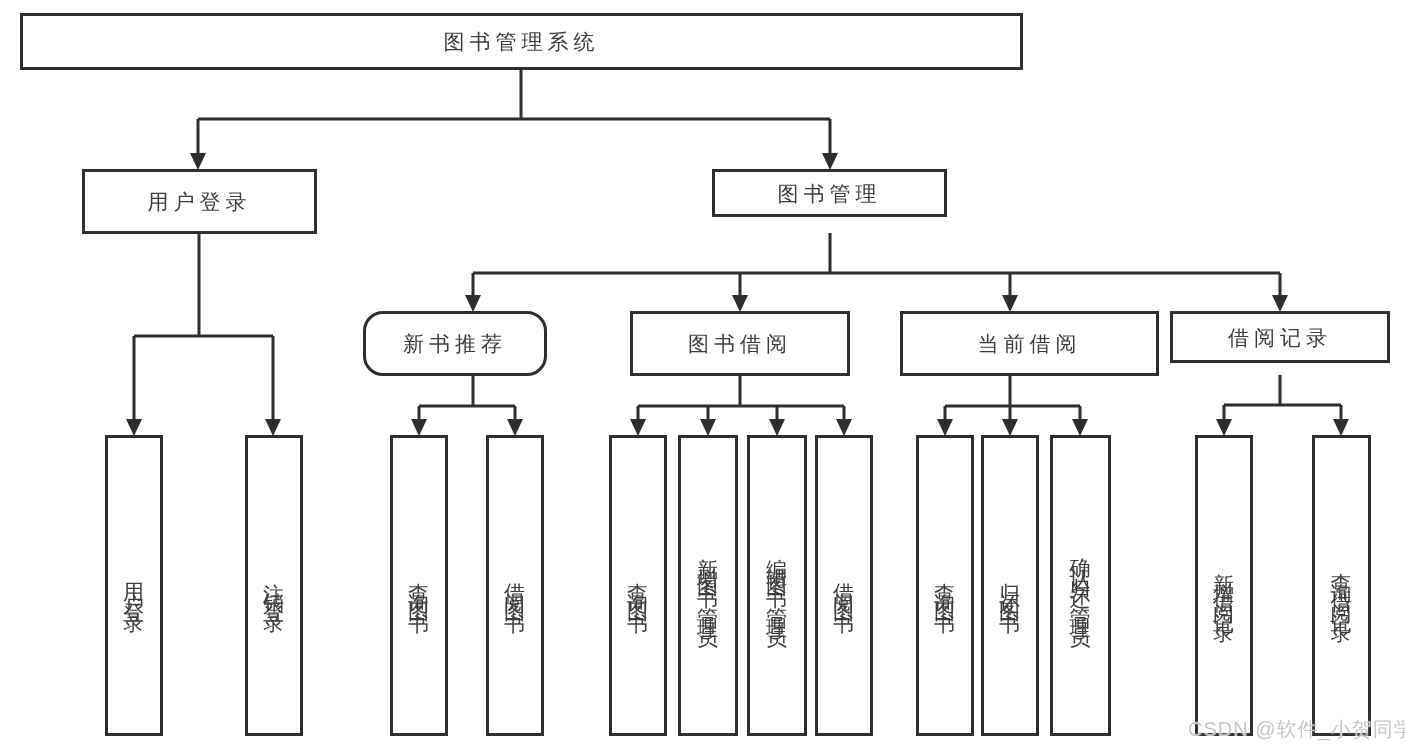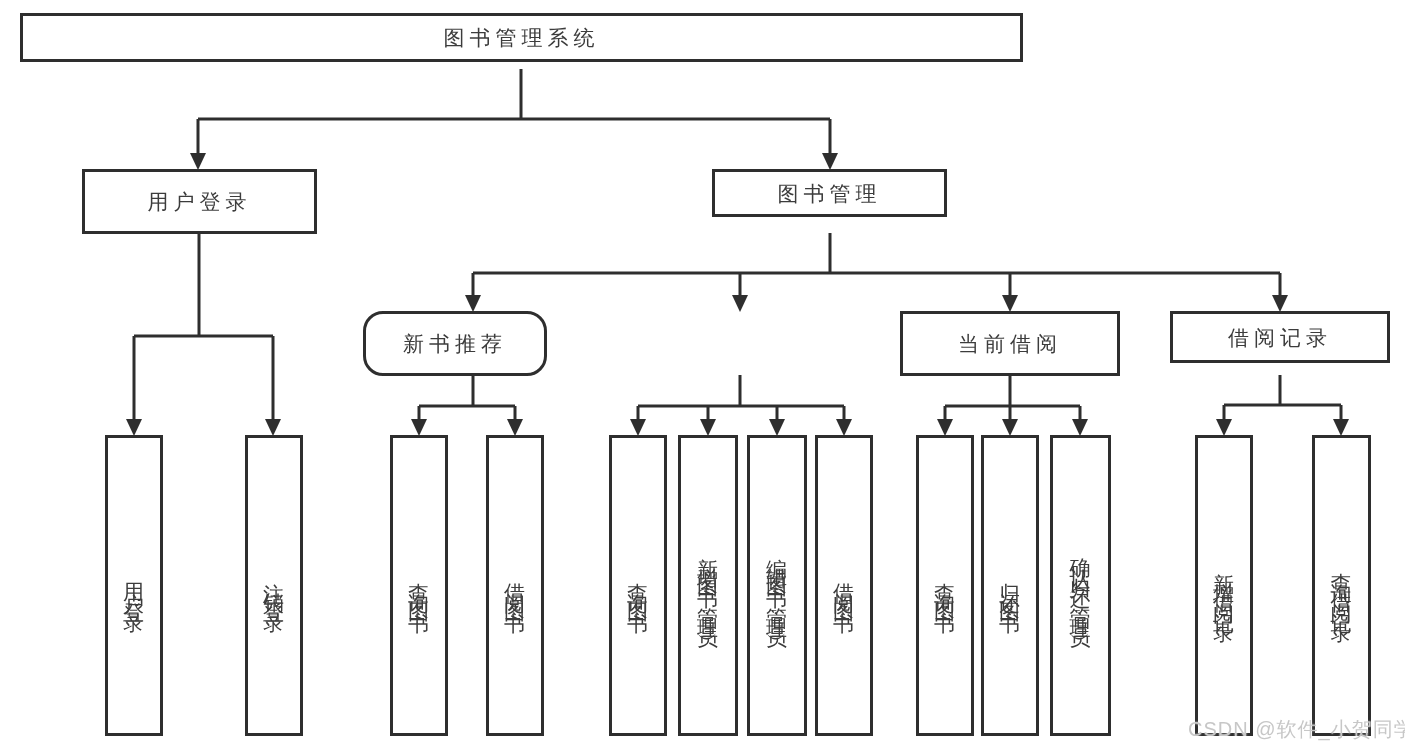--- a/index.html
+++ b/index.html
@@ -12,26 +12,26 @@
     position:absolute;box-sizing:border-box;border:3px solid #2e2e2e;background:#ffffff;
     display:flex;align-items:center;justify-content:center;
     color:#3c3c3c;font-size:21px;letter-spacing:5px;line-height:1;z-index:2;
   }
   .node.v{letter-spacing:0;}
   .node.v span{
     writing-mode:vertical-rl;text-orientation:mixed;
     letter-spacing:10px;line-height:1;display:block;
   }
   
-  .n-root{left:20px;top:13px;width:1003px;height:49px;}
+  .n-root{left:20px;top:13px;width:1003px;height:57px;}
   .n-user-login{left:82px;top:169px;width:235px;height:65px;}
   .n-book-mgmt{left:712px;top:169px;width:235px;height:48px;}
   .n-new-book{left:363px;top:311px;width:184px;height:65px;border-radius:20px;}
   .n-book-borrow{left:630px;top:311px;width:220px;height:65px;}
-  .n-current-borrow{left:900px;top:311px;width:220px;height:65px;}
+  .n-current-borrow{left:900px;top:311px;width:259px;height:65px;}
   .n-borrow-record{left:1170px;top:311px;width:220px;height:52px;}
   .lf{top:435px;height:301px;}
   .n-l1{left:105px;width:58px;}
   .n-l2{left:245px;width:58px;}
   .n-l3{left:390px;width:58px;}
   .n-l4{left:486px;width:58px;}
   .n-l5{left:609px;width:58px;}
   .n-l6{left:678px;width:60px;}
   .n-l7{left:747px;width:60px;}
   .n-l8{left:815px;width:58px;}
@@ -98,20 +98,23 @@
   <div class="node n-user-login">
     <span>用户登录</span>
   </div>
   <div class="node n-book-mgmt">
     <span>图书管理</span>
   </div>
 
   <div class="node n-new-book">
     <span>新书推荐</span>
   </div>
+  <div class="node n-book-borrow">
+    <span>图书借阅</span>
+  </div>
   <div class="node n-current-borrow">
     <span>当前借阅</span>
   </div>
   <div class="node n-borrow-record">
     <span>借阅记录</span>
   </div>
 
   <div class="node v lf n-l1">
     <span>用户登录</span>
   </div>

